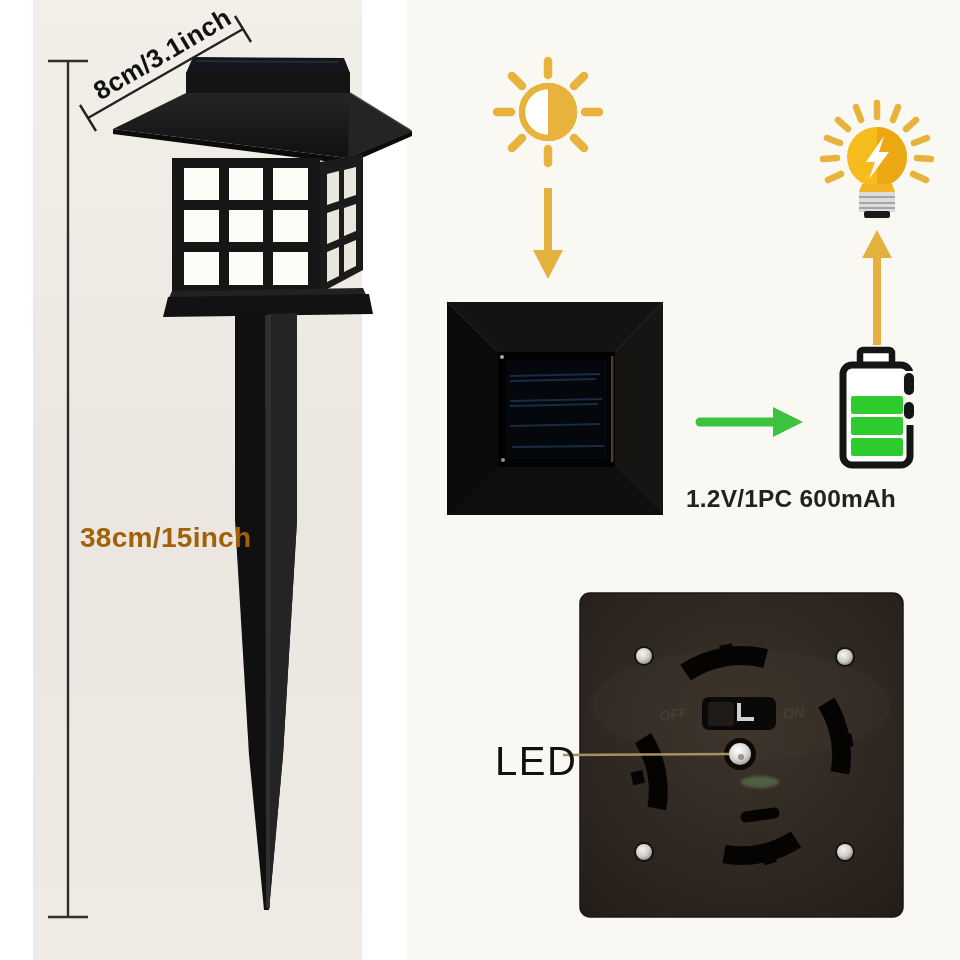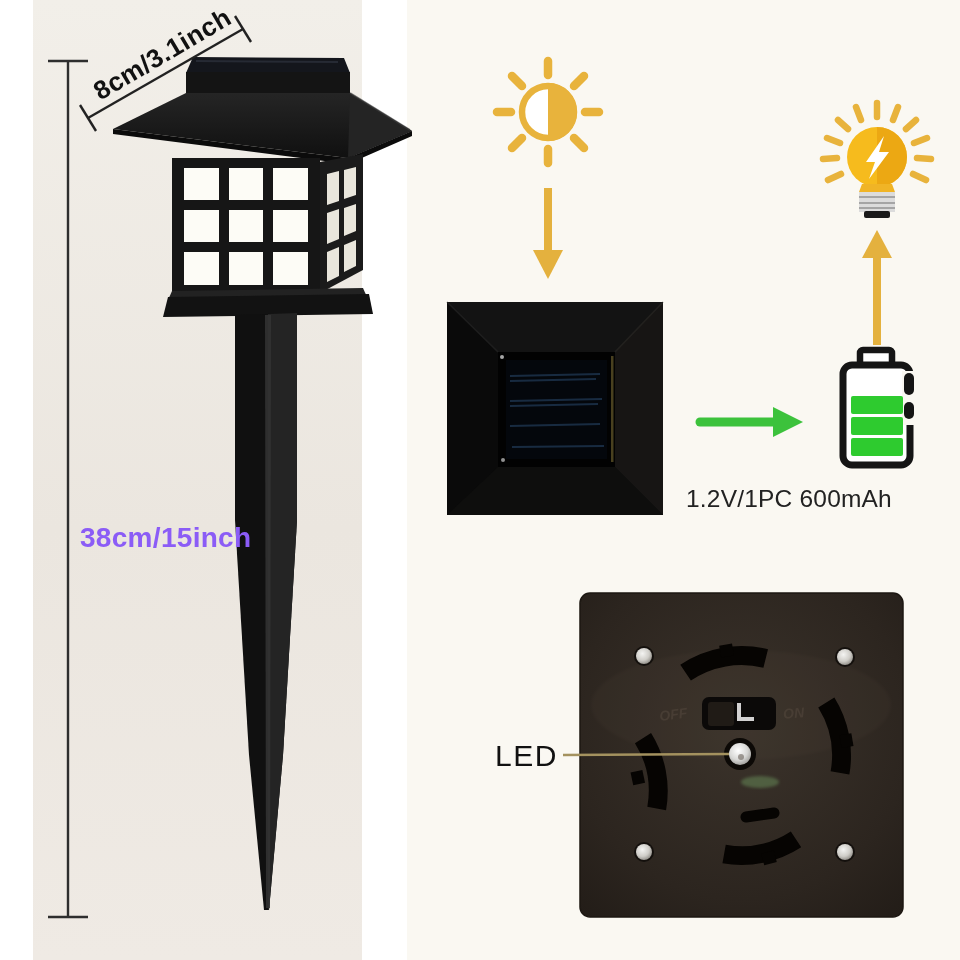--- a/index.html
+++ b/index.html
@@ -16,29 +16,29 @@
     background:#faf8f2;
   }
   svg.scene{position:absolute;left:0;top:0;width:960px;height:960px;}
   .dim-label-width{
     position:absolute;left:96px;top:78px;
     font-size:26px;font-weight:bold;color:#111;white-space:nowrap;
     transform:rotate(-30.5deg);transform-origin:left center;letter-spacing:.5px;
   }
   .dim-label-height{
     position:absolute;left:80px;top:522px;
-    font-size:28px;font-weight:bold;color:#8b5cf6;white-space:nowrap;letter-spacing:.3px;
+    font-size:28px;font-weight:bold;color:#a16207;white-space:nowrap;letter-spacing:.3px;
   }
   .battery-text{
     position:absolute;left:686px;top:483px;
-    font-size:24.5px;line-height:31px;color:#222;white-space:nowrap;letter-spacing:.2px;
+    font-size:24.5px;line-height:31px;color:#222;white-space:nowrap;letter-spacing:.2px;font-weight:bold;
   }
   .led-label{
     position:absolute;left:495px;top:739px;
-    font-size:30px;color:#111;letter-spacing:1.5px;
+    font-size:40px;color:#111;letter-spacing:1.5px;
   }
   .unit-emboss{font-size:14px;font-weight:bold;font-style:italic;fill:#4d4238;opacity:.75;}
 </style>
 </head>
 <body>
 
 <div class="stage">
 
   <div class="photo-card"></div>
   <div class="info-card"></div>

